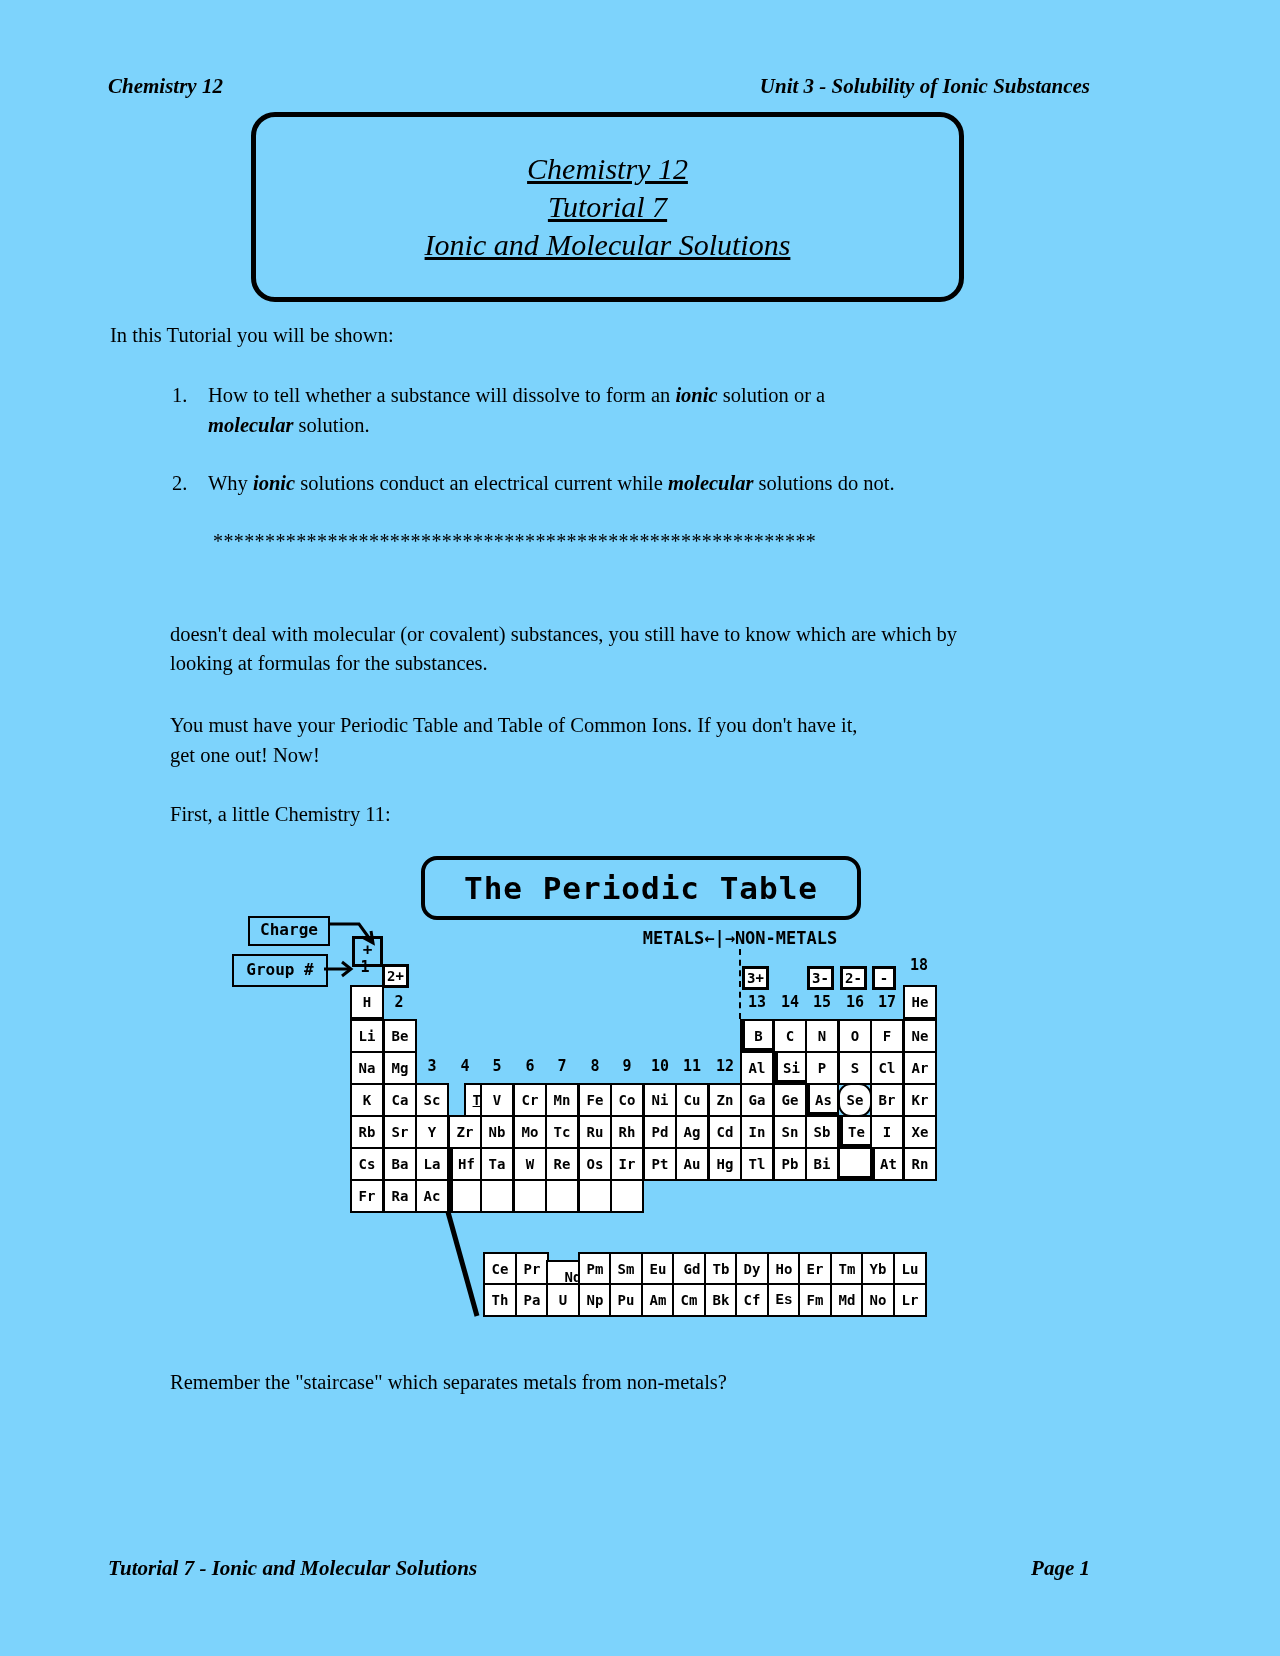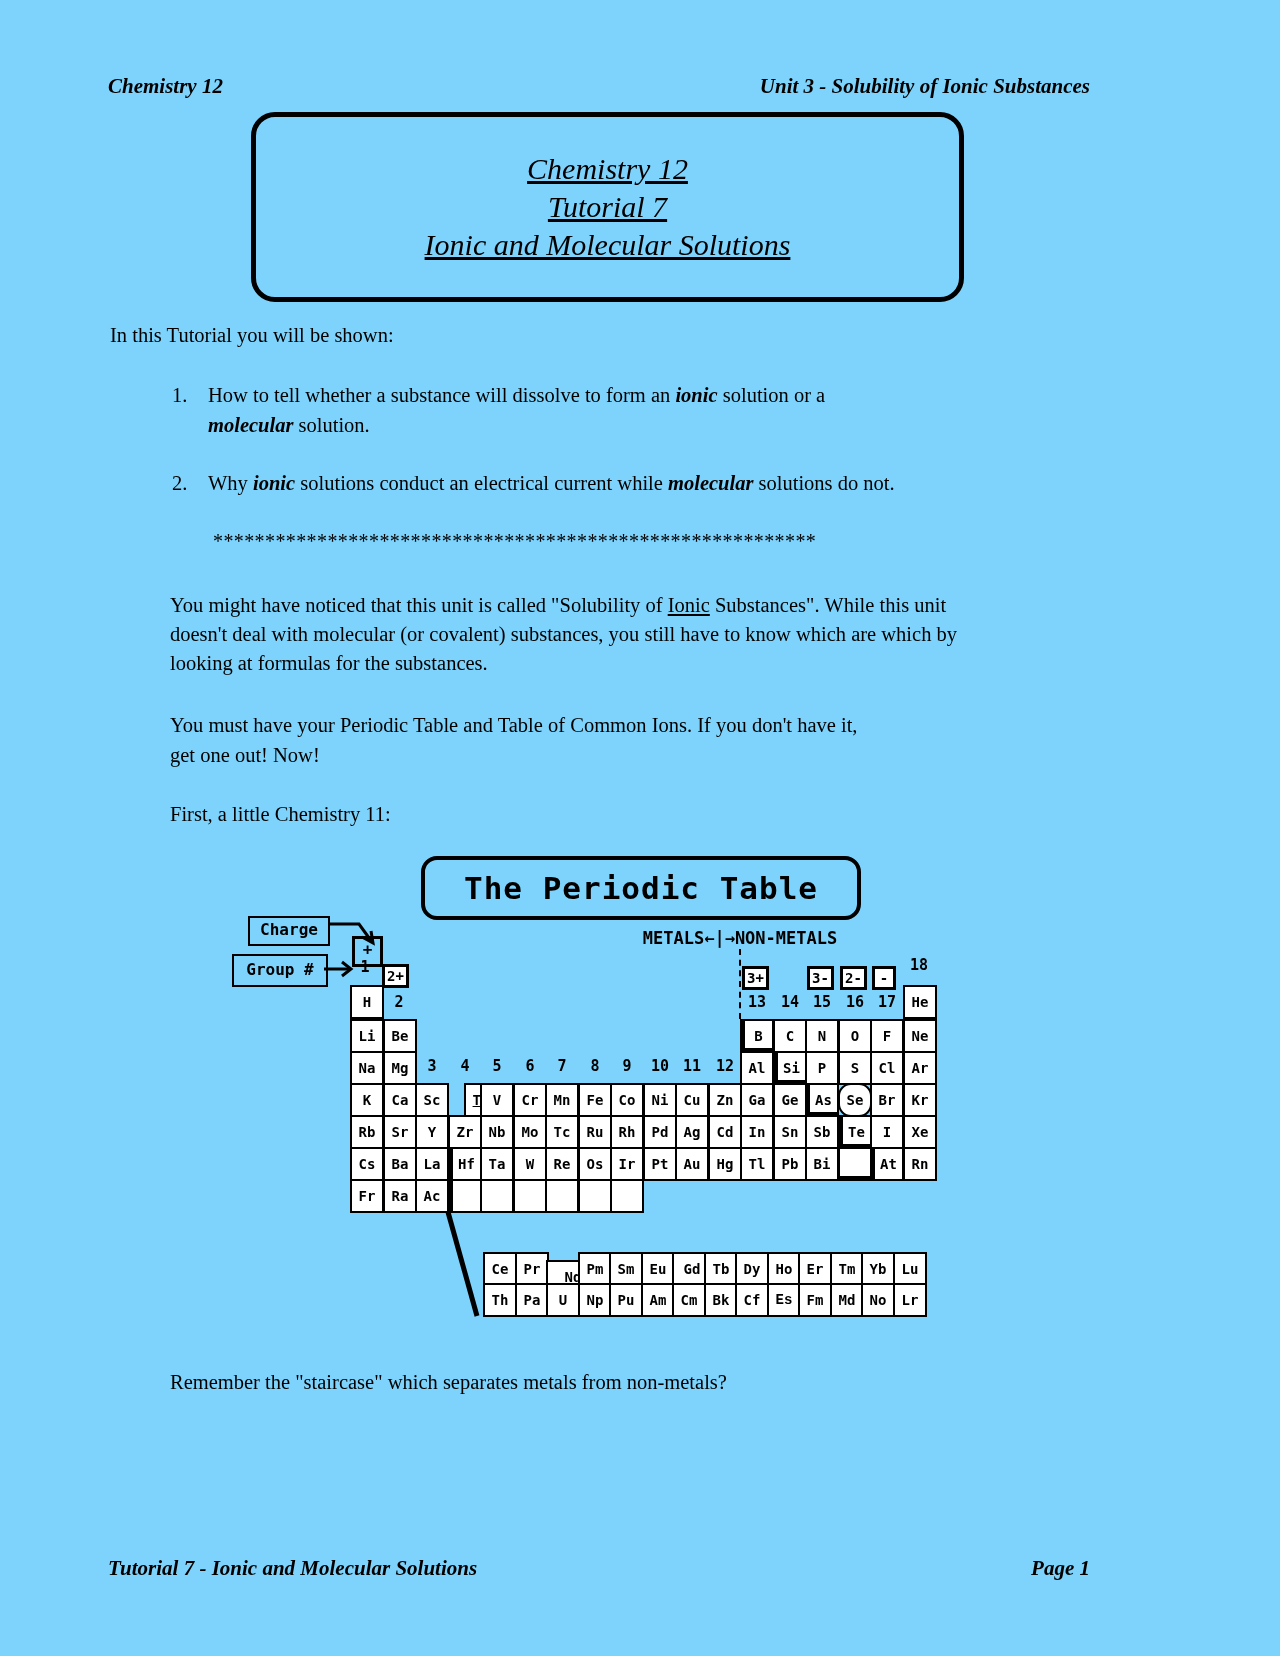--- a/index.html
+++ b/index.html
@@ -58,23 +58,20 @@
     <b>molecular</b><span> solution.</span>
   </div>
 
   <div class="abs bt" style="left:172px;top:472px;">2.</div>
   <div class="abs bt" style="left:208px;top:472px;">
     <span>Why </span><b>ionic</b><span> solutions conduct an electrical current while </span><b>molecular</b><span> solutions do not.</span>
   </div>
 
   <div class="abs bt stars" style="left:213px;top:530px;">**********************************************************</div>
 
-  <div class="abs bt" style="left:170px;top:594px;">
-    <span>You might have noticed that this unit is called "Solubility of </span><span class="u">Ionic</span><span> Substances". While this unit</span>
-  </div>
   <div class="abs bt" style="left:170px;top:623px;">doesn't deal with molecular (or covalent) substances, you still have to know which are which by</div>
   <div class="abs bt" style="left:170px;top:652px;">looking at formulas for the substances.</div>
 
   <div class="abs bt" style="left:170px;top:714px;">You must have your Periodic Table and Table of Common Ions. If you don't have it,</div>
   <div class="abs bt" style="left:170px;top:744px;">get one out! Now!</div>
 
   <div class="abs bt" style="left:170px;top:803px;">First, a little Chemistry 11:</div>
 
   <div class="abs" id="ptable">
 

